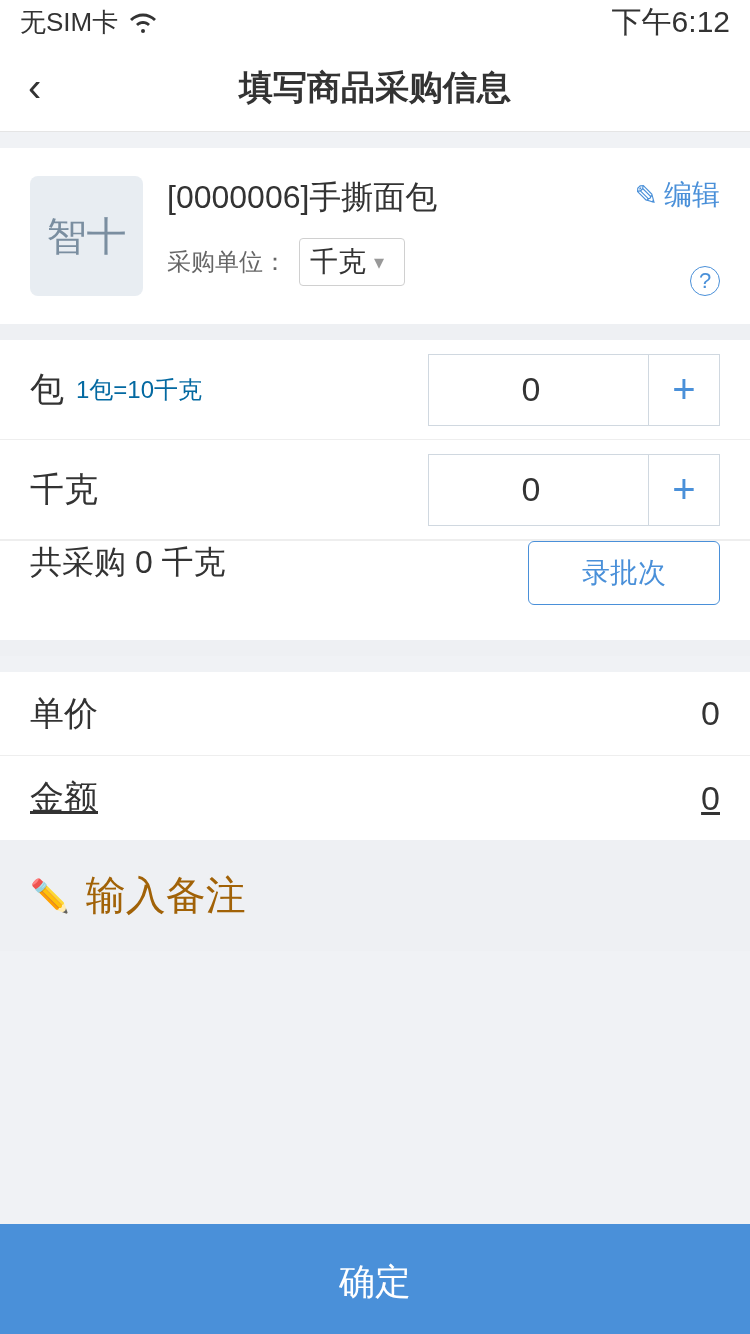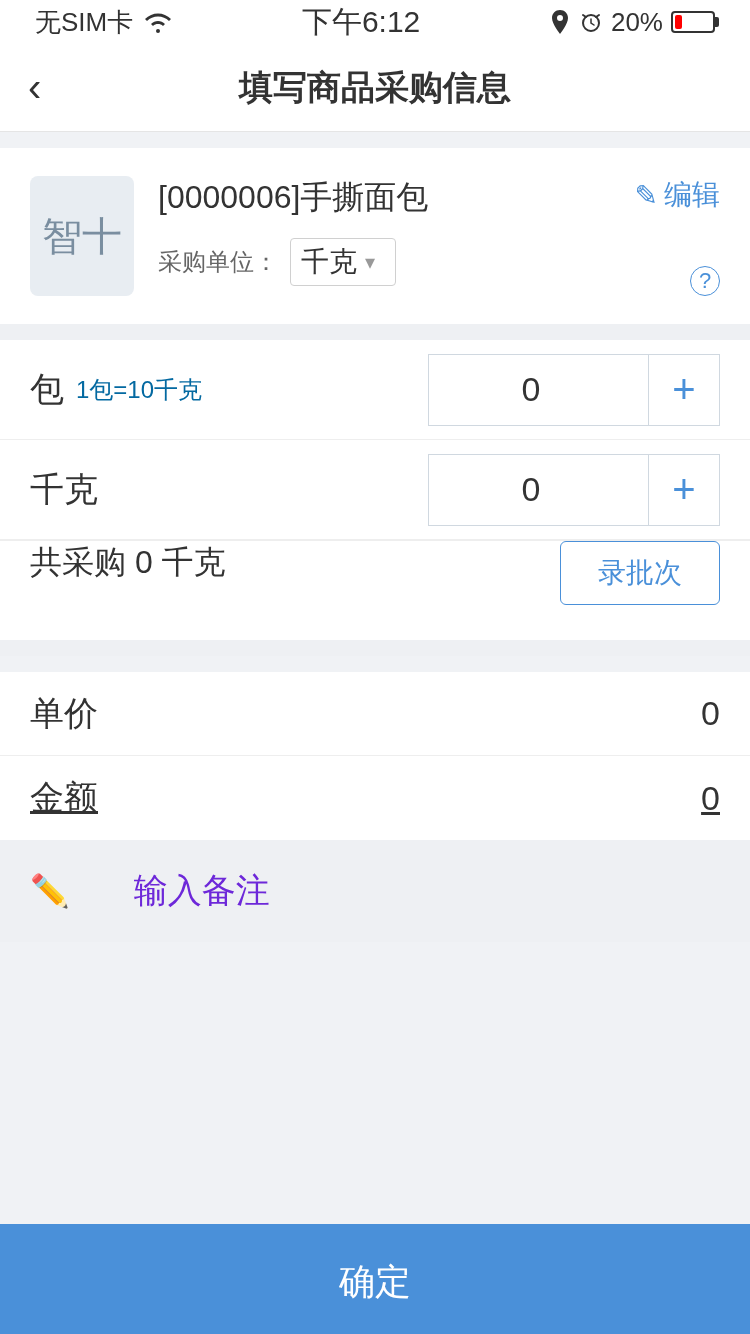--- a/index.html
+++ b/index.html
@@ -14,21 +14,21 @@
     }
 
     
     .status-bar {
       width: 750px;
       height: 44px;
       background: #fff;
       display: flex;
       align-items: center;
       justify-content: space-between;
-      padding: 0 35px;
+      padding: 0 20px;
       font-size: 26px;
       color: #333;
     }
     .status-left {
       display: flex;
       align-items: center;
       gap: 10px;
     }
     .status-center {
       font-size: 30px;
@@ -101,21 +101,21 @@
     .product-card {
       background: #fff;
       padding: 28px 30px;
       display: flex;
       align-items: flex-start;
       gap: 24px;
       margin-top: 16px;
       position: relative;
     }
     .product-image {
-      width: 104px;
+      width: 113px;
       height: 120px;
       background: #e8edf2;
       border-radius: 8px;
       display: flex;
       align-items: center;
       justify-content: center;
       flex-shrink: 0;
     }
     .product-image-inner {
       color: #7a8ea0;
@@ -249,21 +249,21 @@
       justify-content: space-between;
       padding: 0 30px;
       height: 100px;
       border-top: 1px solid #eee;
     }
     .summary-text {
       font-size: 32px;
       color: #333;
     }
     .batch-btn {
-      width: 160px;
+      width: 192px;
       height: 64px;
       border: 1px solid #4a90d9;
       border-radius: 6px;
       color: #4a90d9;
       font-size: 28px;
       background: #fff;
       display: flex;
       align-items: center;
       justify-content: center;
       cursor: pointer;
@@ -303,23 +303,22 @@
       align-items: center;
       gap: 16px;
       margin-top: 0;
       min-height: 100px;
     }
     .remark-icon {
       font-size: 32px;
       color: #999;
     }
     .remark-placeholder {
-      font-size: 34px;
-      color: #6d28d9;
-      margin-left: 48px;
+      font-size: 40px;
+      color: #a16207;
     }
 
     
     .main-content {
       padding-bottom: 120px;
     }
     .confirm-bar {
       position: fixed;
       bottom: 0;
       left: 0;
@@ -344,36 +343,20 @@
 <div class="status-bar">
   <div class="status-left">
     <span>无SIM卡</span>
     <svg width="30" height="22" viewBox="0 0 30 22">
       <path d="M15 18a2 2 0 1 1 0 4 2 2 0 0 1 0-4z" fill="#333"></path>
       <path d="M8 13c1.9-1.9 4.5-3 7-3s5.1 1.1 7 3l-2 2c-1.4-1.4-3.1-2-5-2s-3.6.6-5 2z" fill="#333"></path>
       <path d="M2 8c3.5-3.5 8.3-5.5 13-5.5s9.5 2 13 5.5l-2 2C23.1 7 19.2 5.5 15 5.5S6.9 7 4 10z" fill="#333"></path>
     </svg>
   </div>
   <div class="status-center">下午6:12</div>
-  <div class="status-right">
-    <svg width="22" height="24" viewBox="0 0 22 24">
-      <path d="M11 0C6.5 0 3 3.5 3 8c0 6 8 16 8 16s8-10 8-16c0-4.5-3.5-8-8-8zm0 11a3 3 0 1 1 0-6 3 3 0 0 1 0 6z" fill="#333"></path>
-    </svg>
-    <svg width="24" height="24" viewBox="0 0 24 24">
-      <circle cx="12" cy="13" r="8" fill="none" stroke="#333" stroke-width="2"></circle>
-      <path d="M12 9v4l3 2" stroke="#333" stroke-width="1.5" fill="none" stroke-linecap="round"></path>
-      <path d="M4 5l3 2M20 5l-3 2" stroke="#333" stroke-width="2" stroke-linecap="round"></path>
-    </svg>
-    <span>20%</span>
-    <div class="battery">
-      <div class="battery-body">
-        <div class="battery-fill" style="background:#f00; width:20%;"></div>
-      </div>
-    </div>
-  </div>
 </div>
 
 <div class="nav-bar">
   <div class="nav-back">‹</div>
   <div class="nav-title">填写商品采购信息</div>
 </div>
 
 <div class="main-content">
 
   <div class="product-card">

